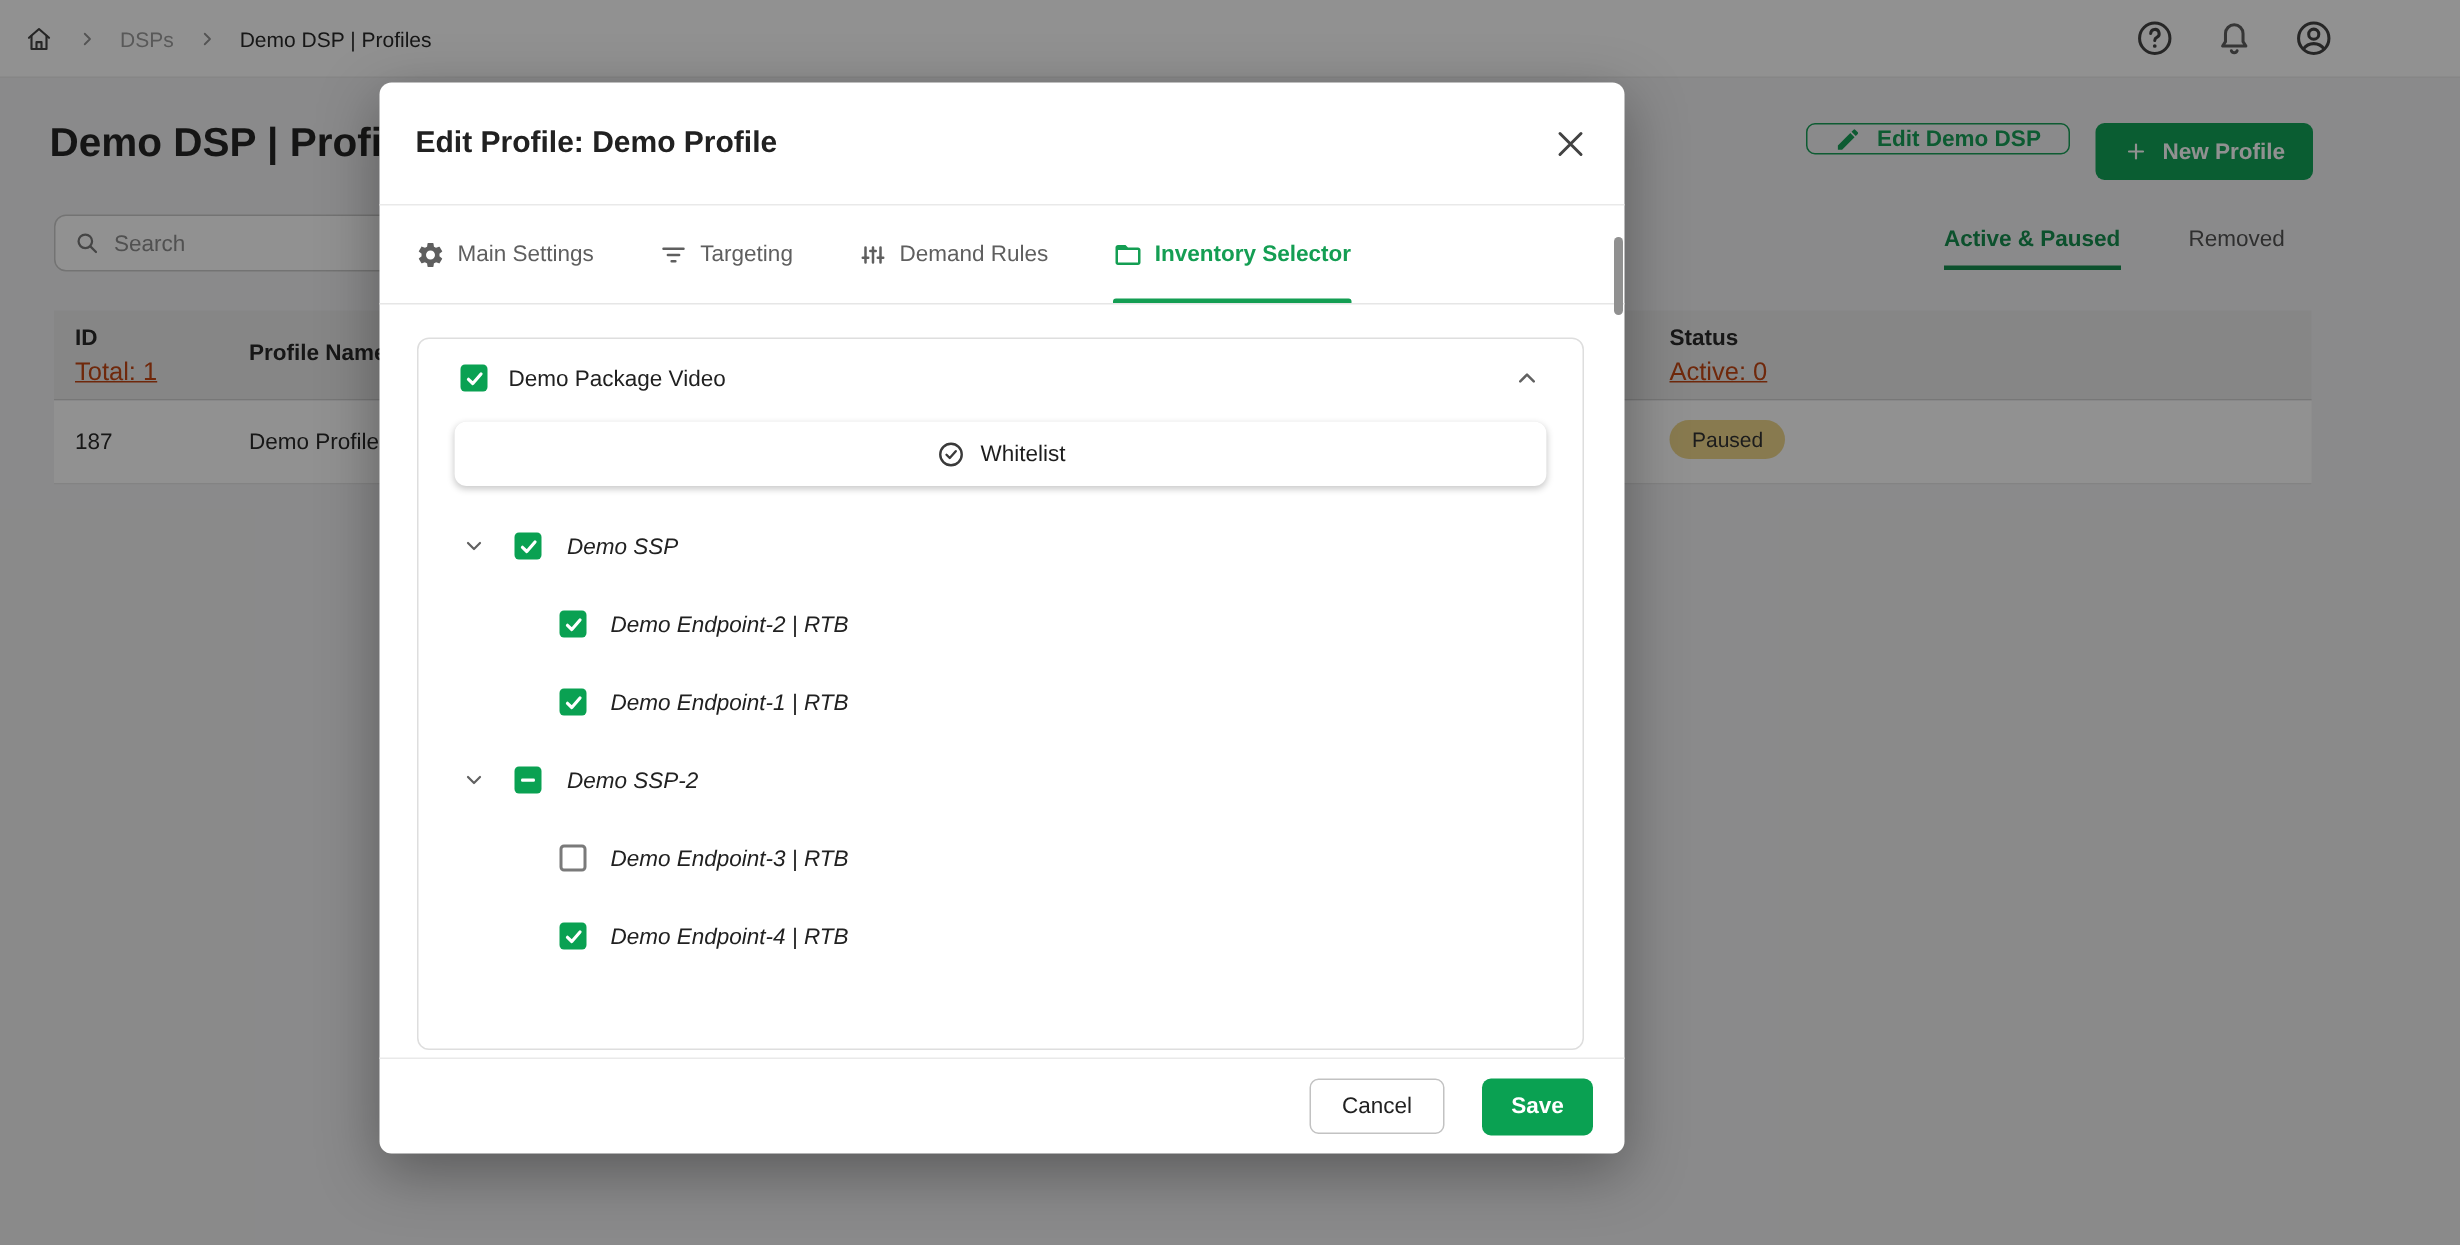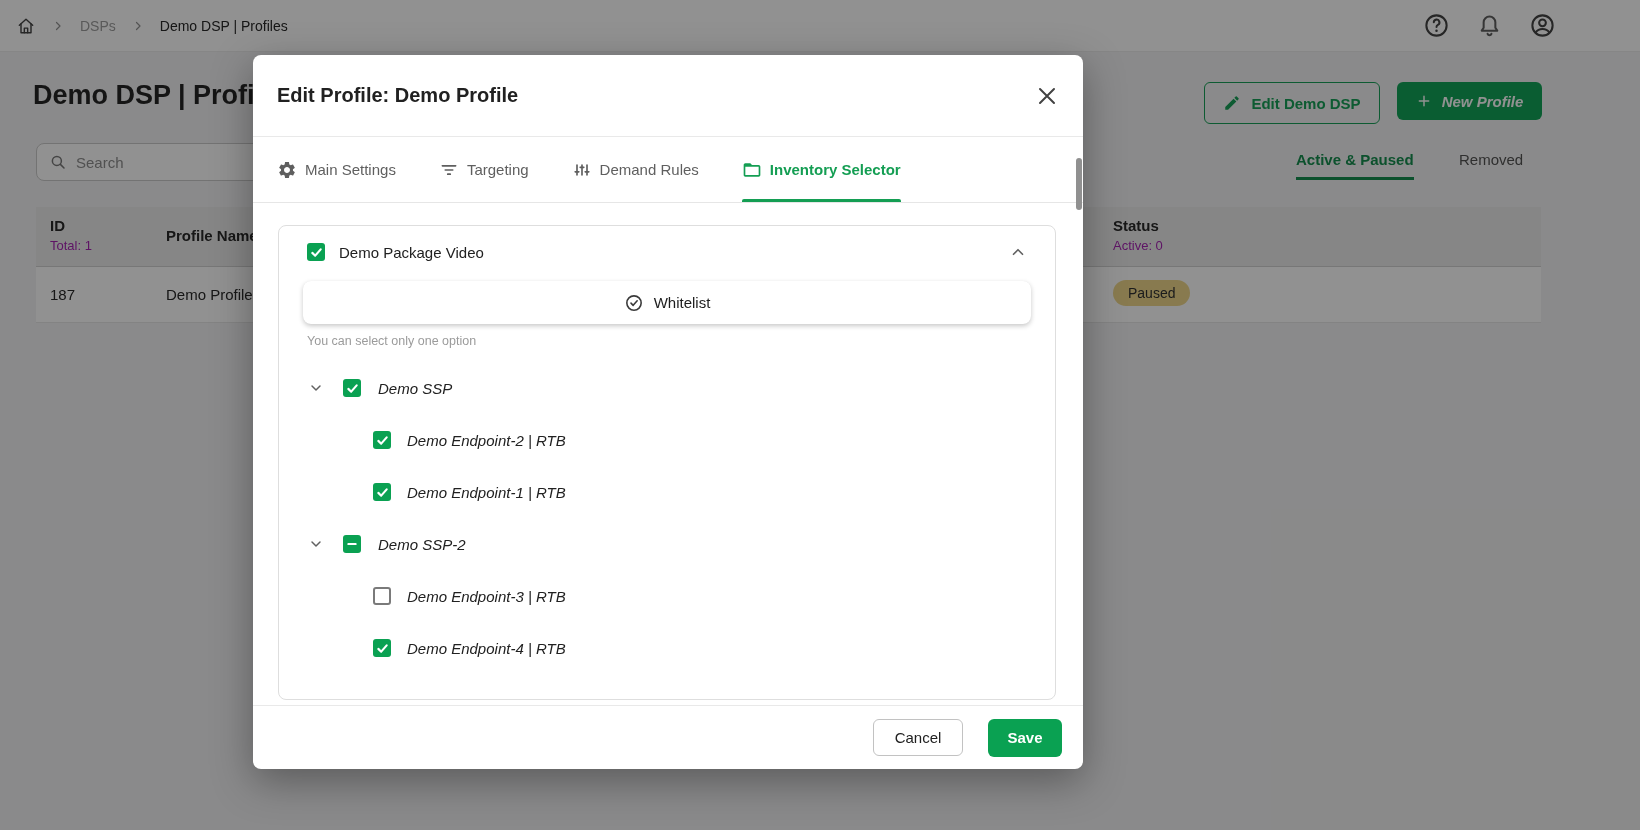--- a/index.html
+++ b/index.html
@@ -11,38 +11,38 @@
   .topbar { position:absolute; left:0; top:0; width:1640px; height:52px; background:#fff; border-bottom:1px solid #ebebeb; display:flex; align-items:center; padding:0 84px 0 16px; }
   .crumbs { display:flex; align-items:center; gap:16px; font-size:14px; }
   .crumb-sep { color:#8f8f8f; display:flex; }
   .crumb-muted { color:#9a9a9a; }
   .crumb-current { color:#212121; }
   .topbar-right { margin-left:auto; display:flex; align-items:center; gap:26px; color:#3c3c3c; }
   .tb-icon { width:27px; height:27px; display:flex; }
 
   
   .page-title { position:absolute; left:33px; top:80px; font-size:27px; font-weight:700; color:#1e1e1e; }
-  .btn-outline-green { position:absolute; left:1204px; top:82px; width:176px; height:42px; border:1px solid #0f9d52; border-radius:6px; background:transparent; color:#0f9d52; font-weight:600; font-size:15px; display:flex; align-items:center; justify-content:center; gap:10px; cursor:pointer; }
+  .btn-outline-green { position:absolute; left:1204px; top:82px; width:176px; height:21px; border:1px solid #0f9d52; border-radius:6px; background:transparent; color:#0f9d52; font-weight:600; font-size:15px; display:flex; align-items:center; justify-content:center; gap:10px; cursor:pointer; }
   .btn-green { background:#0aa152; color:#fff; border:none; border-radius:6px; font-weight:600; font-size:15px; display:flex; align-items:center; justify-content:center; gap:10px; cursor:pointer; }
-  .btn-new-profile { position:absolute; left:1397px; top:82px; width:145px; height:38px;font-style:italic; }
+  .btn-new-profile { position:absolute; left:1397px; top:82px; width:145px; height:38px; }
   .search-box { position:absolute; left:36px; top:143px; width:600px; height:38px; background:#fff; border:1px solid #c9c9c9; border-radius:8px; display:flex; align-items:center; padding:0 12px; gap:9px; color:#757575; }
   .search-box input { border:none; outline:none; font-size:15px; flex:1; background:transparent; color:#212121; font-family:inherit; }
   .search-box input::placeholder { color:#8a8a8a; }
   .page-tab { position:absolute; top:151px; font-size:15px; cursor:pointer; }
   .page-tab.active { left:1296px; color:#0e8a49; font-weight:700; padding-bottom:9px; border-bottom:3px solid #0e8a49; }
   .page-tab.inactive { left:1459px; color:#4d4d4d; }
 
   .table { position:absolute; left:36px; top:207px; width:1505px; }
   .t-head { height:60px; background:#ececec; border-bottom:1px solid #cfcfcf; position:relative; }
   .t-row  { height:56px; background:#fff; border-bottom:1px solid #e6e6e6; position:relative; }
   .cell-id { position:absolute; left:14px; }
   .cell-name { position:absolute; left:130px; }
   .cell-status { position:absolute; left:1077px; }
   .th-main { font-size:15px; font-weight:700; color:#212121; margin-top:10px; }
-  .th-sub { font-size:13px; color:#a21caf; margin-top:4px; }
+  .th-sub { font-size:17px; color:#c2410c; margin-top:4px;text-decoration:underline; }
   .td { font-size:15px; color:#212121; line-height:56px; }
   .badge { display:inline-block; margin-top:13px; padding:5px 15px; border-radius:15px; background:#eed688; color:#2b2b2b; font-size:14px; }
 
   
   .overlay { position:absolute; inset:0; background:rgba(10,10,10,0.45); z-index:50; }
   .modal { position:absolute; left:253px; top:55px; width:830px; height:714px; background:#fff; border-radius:8px; box-shadow:0 12px 40px rgba(0,0,0,.35); z-index:60; }
   .m-head { height:82px; display:flex; align-items:center; padding:0 24px; border-bottom:1px solid #e9e9e9; }
   .m-title { font-size:20px; font-weight:600; color:#212121; }
   .m-close { margin-left:auto; width:24px; height:24px; display:flex; cursor:pointer; color:#424242; }
 
@@ -260,21 +260,20 @@
         <div class="seg-opt selected">
           <span class="sicon" style="color:#3a3a3a">
             <svg viewBox="0 0 24 24" fill="none" stroke="currentColor" stroke-width="1.9" stroke-linecap="round" stroke-linejoin="round">
                 <circle cx="12" cy="12" r="8.6"></circle>
                 <polyline points="8.4 12.2 11 14.8 15.8 9.4"></polyline>
               </svg>
           </span>
           <span>Whitelist</span>
         </div>
       </div>
-      <div class="seg-helper">You can select only one option</div>
 
       <div class="tree">
 
         <div class="tree-row parent">
           <span class="chev">
             <svg viewBox="0 0 24 24" fill="none" stroke="currentColor" stroke-width="2.2" stroke-linecap="round" stroke-linejoin="round">
                 <polyline points="6 9 12 15 18 9"></polyline>
               </svg>
           </span>
           <span class="cb checked">

